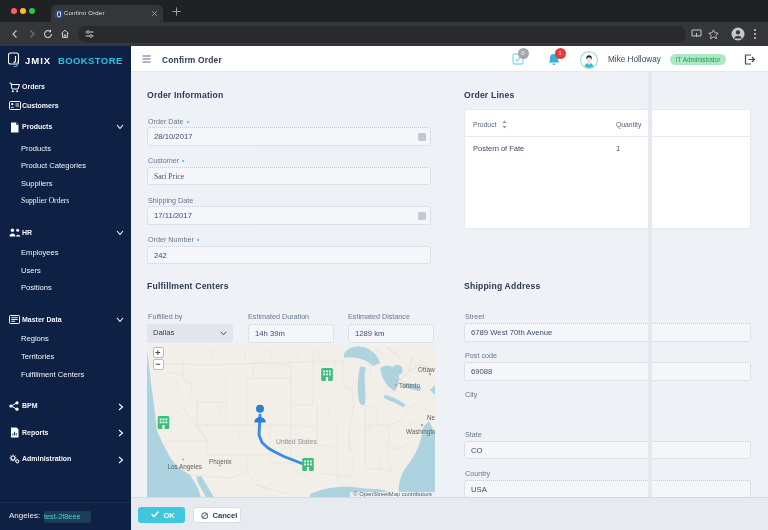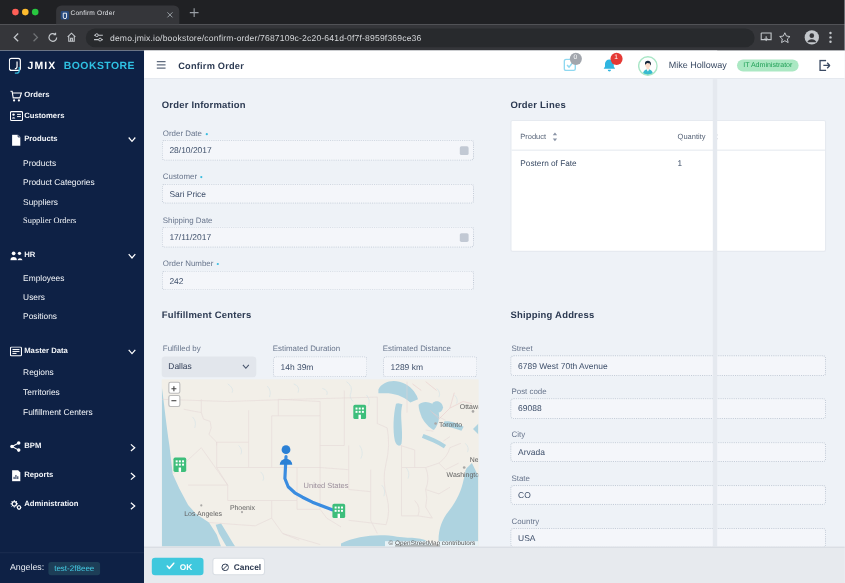--- a/index.html
+++ b/index.html
@@ -77,21 +77,20 @@
     </svg>
   <svg class="bicon" style="left:60px;top:7px" width="10" height="10" viewBox="0 0 10 10">
       <path d="M1.5 4.5 L5 1.2 L8.5 4.5 M2.5 4 V8.5 H7.5 V4 M4.2 8.5 V5.8 H5.8 V8.5" stroke="#c3c7cb" stroke-width="1" fill="none"></path>
     </svg>
   <div id="omnibox">
     <svg style="position:absolute;left:7px;top:4.5px" width="9" height="8" viewBox="0 0 9 8">
         <path d="M0.5 2 H8.5 M0.5 6 H8.5" stroke="#c3c7cb" stroke-width="1"></path>
         <circle cx="3" cy="2" r="1.3" fill="#282a2d" stroke="#c3c7cb" stroke-width="0.9"></circle>
         <circle cx="6" cy="6" r="1.3" fill="#282a2d" stroke="#c3c7cb" stroke-width="0.9"></circle>
       </svg>
-    <span id="urltxt">demo.jmix.io/bookstore/confirm-order/7687109c-2c20-641d-0f7f-8959f369ce36</span>
   </div>
   <svg class="bicon" style="left:691px;top:7px" width="11" height="10" viewBox="0 0 11 10">
       <path d="M1 1 H10 V7 H6.5 M1 1 V7 H4.5" stroke="#c3c7cb" stroke-width="1" fill="none"></path>
       <path d="M5.5 4 V7.5 M4 6.2 L5.5 7.7 L7 6.2" stroke="#c3c7cb" stroke-width="1" fill="none"></path>
     </svg>
   <svg class="bicon" style="left:708px;top:6.5px" width="11" height="11" viewBox="0 0 11 11">
       <path d="M5.5 0.8 L6.9 3.8 L10.2 4.2 L7.8 6.4 L8.5 9.7 L5.5 8 L2.5 9.7 L3.2 6.4 L0.8 4.2 L4.1 3.8 Z" stroke="#c3c7cb" stroke-width="0.9" fill="none"></path>
     </svg>
   <svg class="bicon" style="left:731px;top:5px" width="14" height="14" viewBox="0 0 14 14">
       <circle cx="7" cy="7" r="6.5" fill="#c3c7cb"></circle>
@@ -225,21 +224,21 @@
           <circle cx="8.3" cy="7.3" r="1.5" fill="none" stroke="#fff" stroke-width="1"></circle>
           <path d="M8.3 5.2 V6 M8.3 8.6 V9.4 M6.2 7.3 H7 M9.6 7.3 H10.4" stroke="#fff" stroke-width="0.8"></path>
         </svg>
         <span class="txt">Administration</span>
         <svg class="chev" style="top:4.5px" width="6" height="8" viewBox="0 0 6 8">
           <path d="M1 1 L4.5 4 L1 7" fill="none" stroke="#fff" stroke-width="1.1"></path>
         </svg>
       </div>
     <div id="tenant">
       <span style="position:absolute;left:9px;top:7.5px;font-size:8px;color:#e8edf4;">Angeles:</span>
-      <span style="position:absolute;left:44px;top:8px;width:47px;height:11.5px;background:#1d3e57;border-radius:2.5px;color:#45cbe4;font-size:7.3px;text-align:center;line-height:11.5px;">test-2f8eee</span>
+      <span style="position:absolute;left:44px;top:8px;width:47px;height:11.5px;background:#1d3e57;border-radius:2.5px;color:#45cbe4;font-size:7.3px;line-height:11.5px;">test-2f8eee</span>
     </div>
   </div>
   <div id="topbar">
     <svg style="position:absolute;left:11px;top:9px" width="9" height="8" viewBox="0 0 9 8">
         <path d="M0.5 1 H8.5 M0.5 4 H8.5 M0.5 7 H8.5" stroke="#5f6b7e" stroke-width="1.1"></path>
       </svg>
     <span style="position:absolute;left:31px;top:8.5px;font-size:8.4px;font-weight:bold;color:#2c3a52;letter-spacing:0.2px;">Confirm Order</span>
     <svg style="position:absolute;left:381px;top:7px" width="12" height="12" viewBox="0 0 12 12">
         <rect x="1" y="1" width="10" height="10" rx="1.5" fill="none" stroke="#8fd8f0" stroke-width="1.3"></rect>
         <path d="M3.5 6 L5.3 8 L8.5 4" fill="none" stroke="#8fd8f0" stroke-width="1.3"></path>
@@ -272,21 +271,21 @@
         <path d="M7 1 H1.5 V10 H7" fill="none" stroke="#3a4a63" stroke-width="1.2"></path>
         <path d="M4.5 5.5 H10 M8 3 L10.3 5.5 L8 8" fill="none" stroke="#3a4a63" stroke-width="1.2"></path>
       </svg>
   </div>
   <div id="content">
 
     <h2 class="sect" style="left:16px; top:18px;">Order Information</h2>
     <div class="lbl" style="left:17px; top:44.7px;">Order Date <span class="req"></span></div>
     <div class="inp" style="left:16px; top:55.3px; width:284px;">28/10/2017<span class="calico"></span></div>
     <div class="lbl" style="left:17px; top:84.2px;">Customer <span class="req"></span></div>
-    <div class="inp" style="left:16px; top:94.8px; width:284px;">Sari Price</div>
+    <div class="inp" style="left:16px; top:94.8px; width:284px;font-family:Liberation Serif, serif;">Sari Price</div>
     <div class="lbl" style="left:17px; top:123.7px;">Shipping Date</div>
     <div class="inp" style="left:16px; top:134.3px; width:284px;">17/11/2017<span class="calico"></span></div>
     <div class="lbl" style="left:17px; top:163.2px;">Order Number <span class="req"></span></div>
     <div class="inp" style="left:16px; top:173.8px; width:284px;">242</div>
 
     <h2 class="sect" style="left:333px; top:18px;">Order Lines</h2>
     <div id="olines">
       <div style="position:absolute;left:8px;top:10.5px;font-size:6.8px;color:#566377;">Product</div>
         <svg style="position:absolute;left:37px;top:10px" width="5" height="9" viewBox="0 0 5 9">
           <path d="M2.5 0.5 L4.5 3 H0.5 Z M2.5 8.5 L0.5 6 H4.5 Z" fill="#8a94a6"></path>
@@ -426,21 +425,20 @@
 
       <div style="position:absolute;right:0;bottom:0;background:rgba(255,255,255,0.7);font-size:5.8px;color:#5a5a5a;padding:0 3px;height:5px;line-height:5px;">© <span style="text-decoration:underline">OpenStreetMap</span> contributors</div>
     </div>
 
     <h2 class="sect" style="left:333px; top:209.4px;">Shipping Address</h2>
     <div class="lbl" style="left:334px; top:240px;">Street</div>
     <div class="inp" style="left:333px; top:251.1px; width:287px;">6789 West 70th Avenue</div>
     <div class="lbl" style="left:334px; top:279.2px;">Post code</div>
     <div class="inp" style="left:333px; top:290.3px; width:287px;">69088</div>
     <div class="lbl" style="left:334px; top:318.4px;">City</div>
-    <div class="inp" style="left:333px; top:329.5px; width:287px;">Arvada</div>
     <div class="lbl" style="left:334px; top:357.6px;">State</div>
     <div class="inp" style="left:333px; top:368.7px; width:287px;">CO</div>
     <div class="lbl" style="left:334px; top:396.8px;">Country</div>
     <div class="inp" style="left:333px; top:407.9px; width:287px;">USA</div>
   </div>
   <div style="position:absolute;right:0;top:26px;width:4px;height:425px;background:#e5e9ef;"></div>
   <div id="footer">
     <div id="okbtn">
         <svg style="position:absolute;left:13px;top:4.5px" width="8" height="7" viewBox="0 0 8 7">
           <path d="M1 3.5 L3 5.7 L7 1" fill="none" stroke="#fff" stroke-width="1.4" stroke-linecap="round" stroke-linejoin="round"></path>

